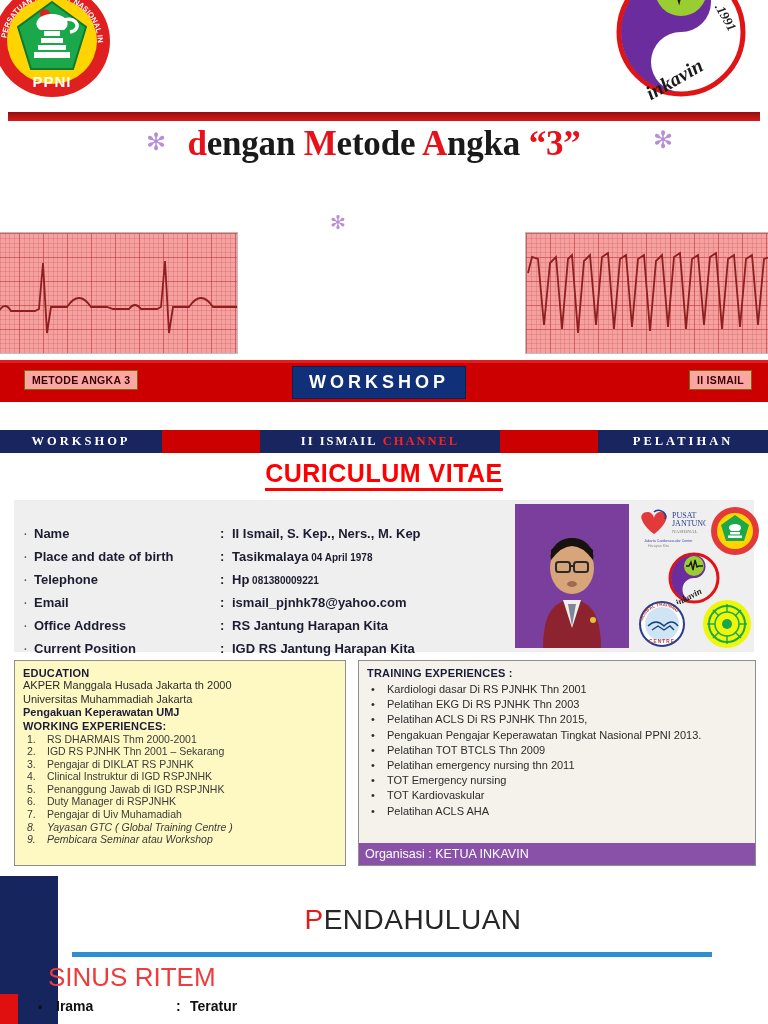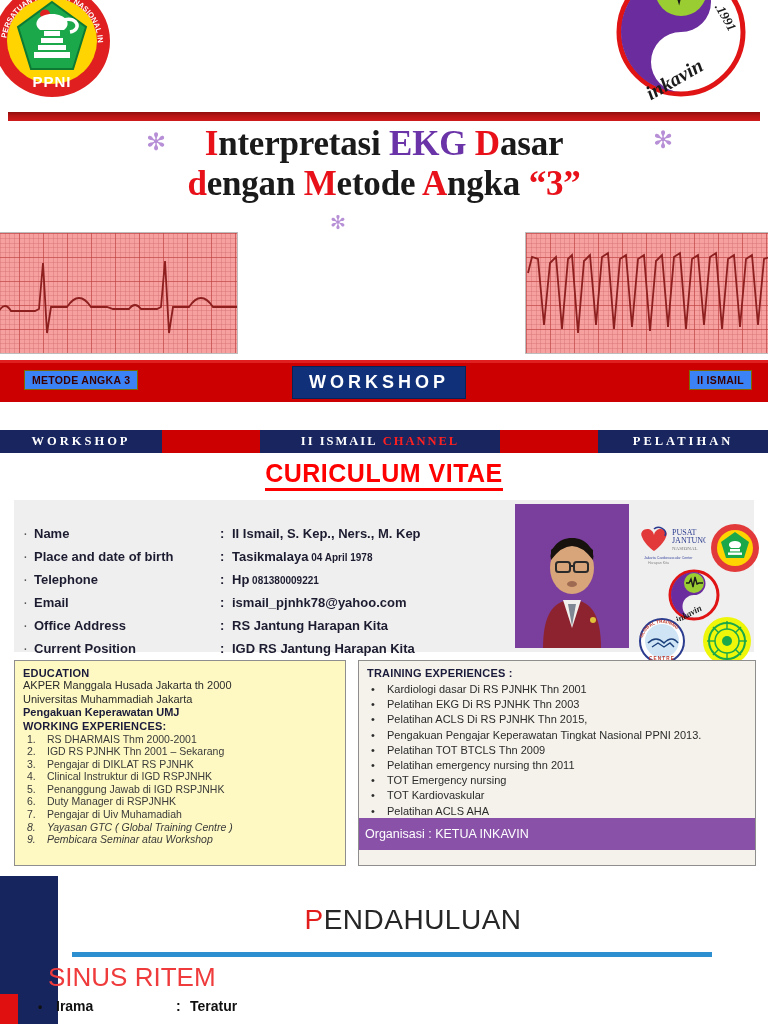--- a/index.html
+++ b/index.html
@@ -34,21 +34,21 @@
                repeating-linear-gradient(to bottom, rgba(190,60,60,.55) 0 1px, transparent 1px 24px),
                repeating-linear-gradient(to right, rgba(210,110,110,.40) 0 1px, transparent 1px 4.8px),
                repeating-linear-gradient(to bottom, rgba(210,110,110,.40) 0 1px, transparent 1px 4.8px);
              border:1px solid #bdbdbd;overflow:hidden;}
   #ecgLeft{left:-6px;width:242px;}
   #ecgRight{left:525px;width:248px;}
   .ecg-strip svg{display:block;width:100%;height:100%;}
 
   .redbar{position:absolute;left:0;top:360px;width:768px;height:42px;background:#cc0000;}
   .redbar .edge{position:absolute;left:0;top:0;width:768px;height:3px;background:#e02020;}
-  .tag-yellow{position:absolute;top:370px;background:#3b82f6;border:1px solid #7a6a00;
+  .tag-yellow{position:absolute;top:370px;background:#fca5a5;border:1px solid #7a6a00;
               color:#3a0000;font-size:10.5px;font-weight:bold;letter-spacing:.3px;
               padding:3px 7px;line-height:12px;}
   #tagLeft{left:24px;}
   #tagRight{right:16px;}
   .tag-navy{position:absolute;left:292px;top:366px;background:#11307a;color:#ffffff;
             font-size:18px;font-weight:bold;letter-spacing:4px;padding:5px 16px 6px;
             line-height:20px;border:1px solid #0a2357;}
 
   
   #slide2{position:absolute;left:0;top:404px;width:768px;height:470px;background:#ffffff;overflow:hidden;}
@@ -69,41 +69,41 @@
   .cv-card{position:absolute;left:14px;top:96px;width:740px;height:152px;background:#f0eff0;}
   .cv-rows{position:absolute;left:10px;top:8px;width:470px;}
   .cv-row{display:flex;align-items:baseline;height:23px;font-size:13px;font-weight:bold;color:#1c1c30;}
   .cv-bullet{width:10px;color:#555;font-size:10px;}
   .cv-label{width:186px;margin-top:18px;}
   .cv-colon{width:12px;}
   .cv-val{white-space:nowrap;}
   .cv-val .sm{font-size:10px;}
 
   .cv-photo{position:absolute;left:501px;top:4px;width:114px;height:144px;background:#7a3f9d;overflow:hidden;}
-  .cv-logos{position:absolute;left:620px;top:4px;width:130px;height:144px;margin-top:17px;}
+  .cv-logos{position:absolute;left:620px;top:4px;width:130px;height:144px;}
   .lg{position:absolute;}
 
   .box{position:absolute;top:256px;border:1px solid #8e8e8e;overflow:hidden;}
   #eduBox{left:14px;width:330px;height:204px;background:#fef9c3;}
   #trainBox{left:358px;width:396px;height:204px;background:#f4f2ea;}
 
   .box-h{font-size:11px;font-weight:bold;color:#1a1a3a;letter-spacing:.2px;}
   .edu-inner{padding:6px 8px;}
   .edu-line{font-size:11px;color:#2b2b2b;line-height:13.5px;}
   .edu-bold{font-weight:bold;color:#1a1a3a;}
   .edu-ol{margin:1px 0 0 0;padding:0;list-style:none;}
   .edu-ol li{font-size:10.5px;color:#3a3a3a;line-height:12.6px;display:flex;}
   .edu-ol li .n{width:20px;text-align:left;padding-left:4px;}
   .it{font-style:italic;}
 
   .train-inner{padding:6px 8px;}
   .train-ul{margin:3px 0 0 0;padding:0;list-style:none;}
   .train-ul li{font-size:11px;color:#2b2b2b;line-height:15.2px;display:flex;}
   .train-ul li .b{width:16px;padding-left:4px;}
-  .org-bar{position:absolute;left:0;bottom:15px;width:100%;height:32px;background:#8952a8;
+  .org-bar{position:absolute;left:0;bottom:0;width:100%;height:22px;background:#8952a8;
            color:#fff;font-size:12.5px;display:flex;align-items:center;padding-left:6px;box-sizing:border-box;}
 
   
   #slide3{position:absolute;left:0;top:876px;width:768px;height:148px;background:#ffffff;overflow:hidden;}
   .navy-side{position:absolute;left:0;top:0;width:58px;height:148px;background:#16255e;}
   .navy-side-thin{position:absolute;left:0;top:0;width:18px;height:148px;background:#16255e;}
   .red-chip{position:absolute;left:0;top:118px;width:18px;height:30px;background:#e01010;}
   .pend-title{position:absolute;left:58px;top:28px;width:710px;text-align:center;
               font-size:28px;letter-spacing:.5px;color:#262626;}
   .pend-title .p1{color:#e21b1b;}
@@ -155,21 +155,20 @@
     </svg>
   </div>
 
   <div class="title-rule"></div>
 
   <div class="sparkle sp1">✻</div>
   <div class="sparkle sp2">✻</div>
   <div class="sparkle sp3">✻</div>
 
   <div class="title-block">
-    <div class="title-line" id="titleLine1"><span class="t-red">I</span><span class="t-blk">nterpretasi </span><span class="t-pur">EKG </span><span class="t-red">D</span><span class="t-blk">asar</span></div>
     <div class="title-line" id="titleLine2"><span class="t-red">d</span><span class="t-blk">engan </span><span class="t-red">M</span><span class="t-blk">etode </span><span class="t-red">A</span><span class="t-blk">ngka </span><span class="t-red">“3”</span></div>
   </div>
 
   <div class="ecg-strip" id="ecgLeft">
     <svg viewBox="0 0 242 120" preserveAspectRatio="none">
       <path d="M-10 78 L4 78 Q10 68 16 78 L40 78 L44 76 L48 30 L52 100 L56 74 L72 74
                Q84 56 96 74 L112 74 L118 76 L134 76 Q140 68 146 76 L162 76 L166 74
                L170 28 L174 100 L178 74 L194 74 Q206 56 218 74 L252 74" fill="none" stroke="#8d1f1f" stroke-width="1.8"></path>
     </svg>
   </div>

